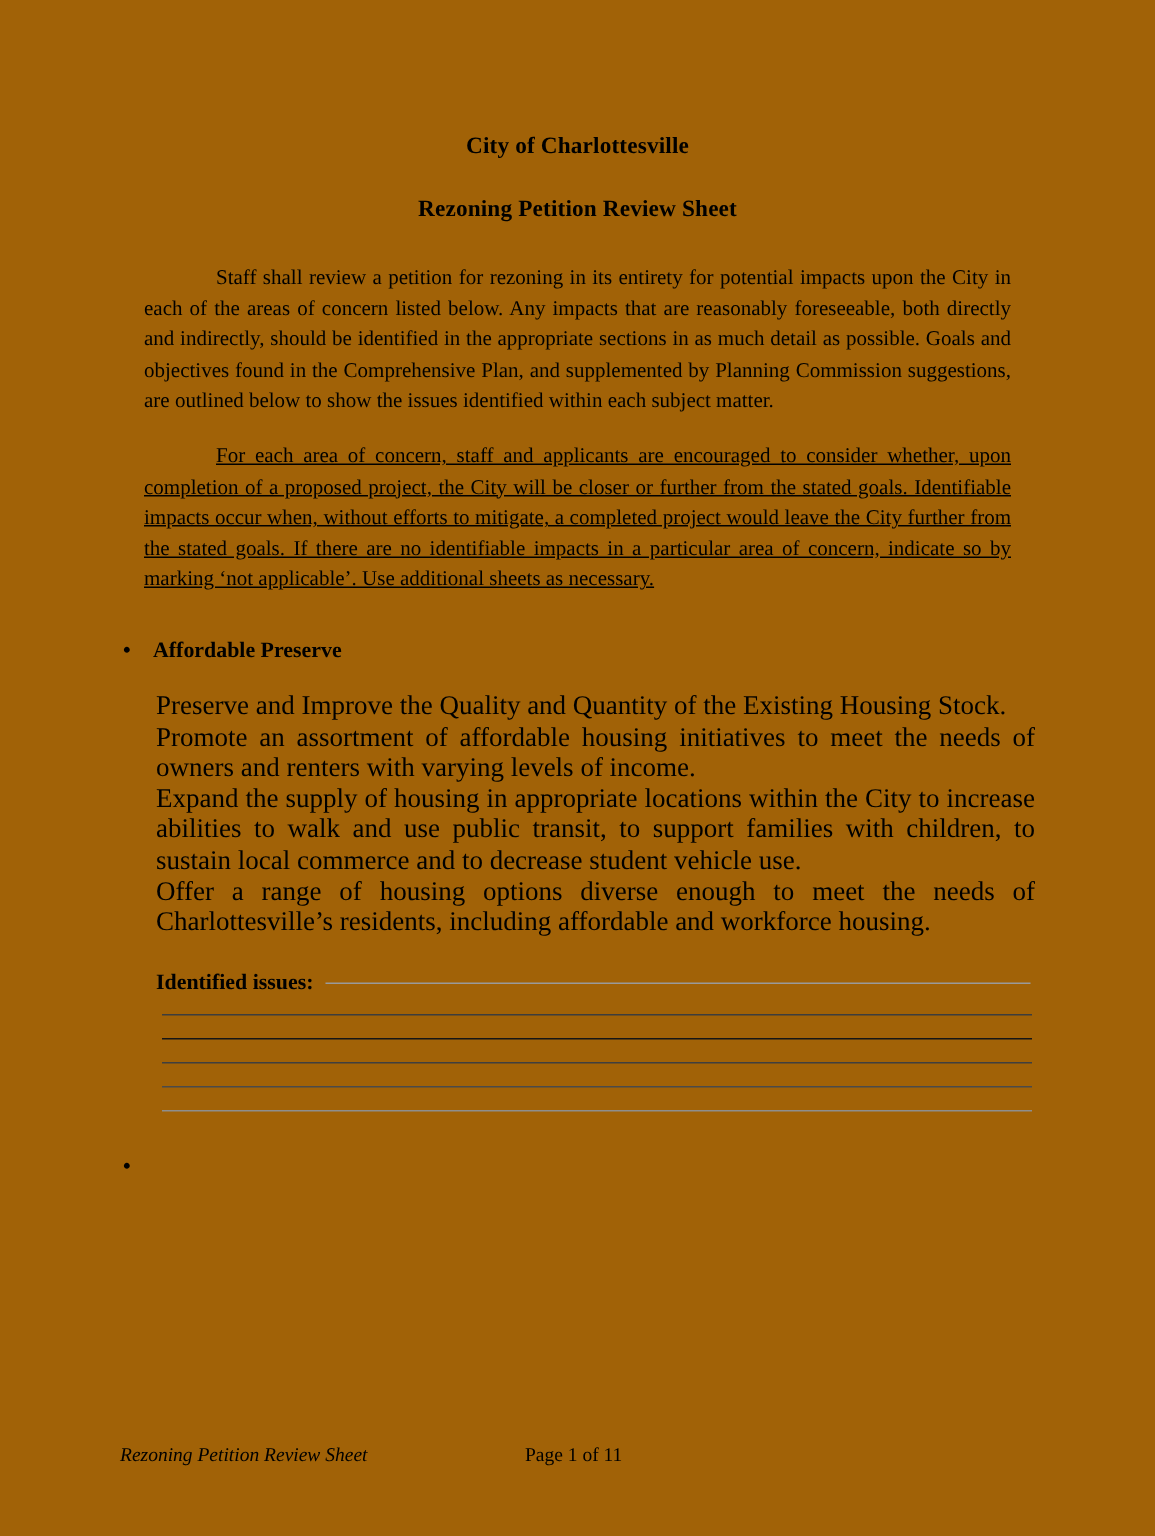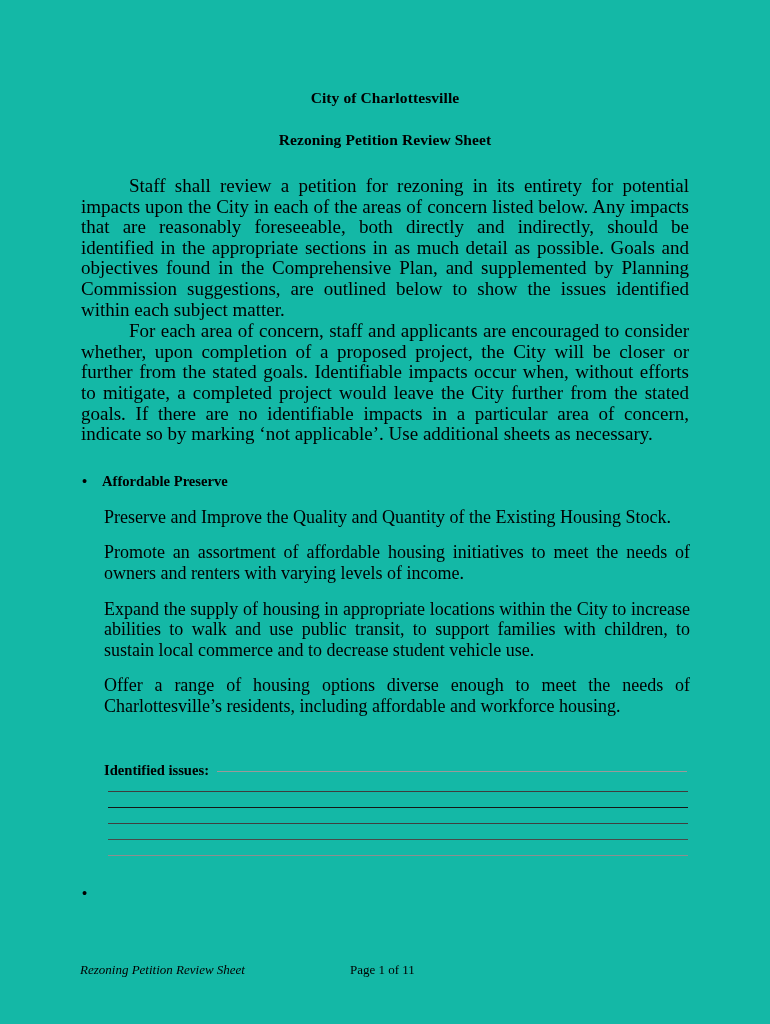--- a/index.html
+++ b/index.html
@@ -15,21 +15,21 @@
     font-family: "Liberation Serif", "DejaVu Serif", serif;
     color: #000000;
     -webkit-font-smoothing: antialiased;
   }
 
   .page {
     position: absolute;
     inset: 0;
     width: 770px;
     height: 1024px;
-    background: #14b8a6;
+    background: #a16207;
     overflow: hidden;
   }
 
   
   .content {
     position: absolute;
     left: 80px;
     top: 0;
     width: 610px;
   }
@@ -50,29 +50,30 @@
     font-size: 15.5px;
     line-height: 20px;
     margin-top: 22px;
     letter-spacing: 0.1px;
   }
 
   .intro {
     margin-top: 26px;
   }
   p.body-par {
-    margin: 1px;
-    font-size: 19px;
+    margin: 16px;
+    font-size: 14px;
     line-height: 20.6px;
     text-align: justify;
     text-justify: inter-word;
     text-indent: 48px;
   }
   p.body-par + p.body-par {
     margin-top: 0;
+    text-decoration: underline;
   }
 
   
   .section {
     margin-top: 0;
   }
   .section-heading {
     position: relative;
     padding-left: 22px;
     font-weight: bold;
@@ -93,42 +94,40 @@
   }
   p.goal {
     margin: 0 0 0 0;
     font-size: 18px;
     line-height: 20.6px;
     text-align: justify;
     text-justify: inter-word;
     text-indent: 0;
   }
   p.goal.gap {
-    margin-top: 15px;
   }
   p.goal.nojust {
     text-align: left;
   }
 
   
   .issues {
     padding-left: 24px;
     margin-top: 20px;
   }
   .issues-row {
     display: flex;
     align-items: baseline;
     white-space: nowrap;
   }
   .issues-label {
     font-weight: bold;
     font-size: 14.6px;
     line-height: 20px;
     flex: 0 0 auto;
-    margin-top: 24px;
   }
   .issues-rule {
     flex: 1 1 auto;
     height: 1px;
     background: #9a9a9a;
     margin-left: 8px;
     position: relative;
     top: -3px;
     margin-right: 3px;
   }

